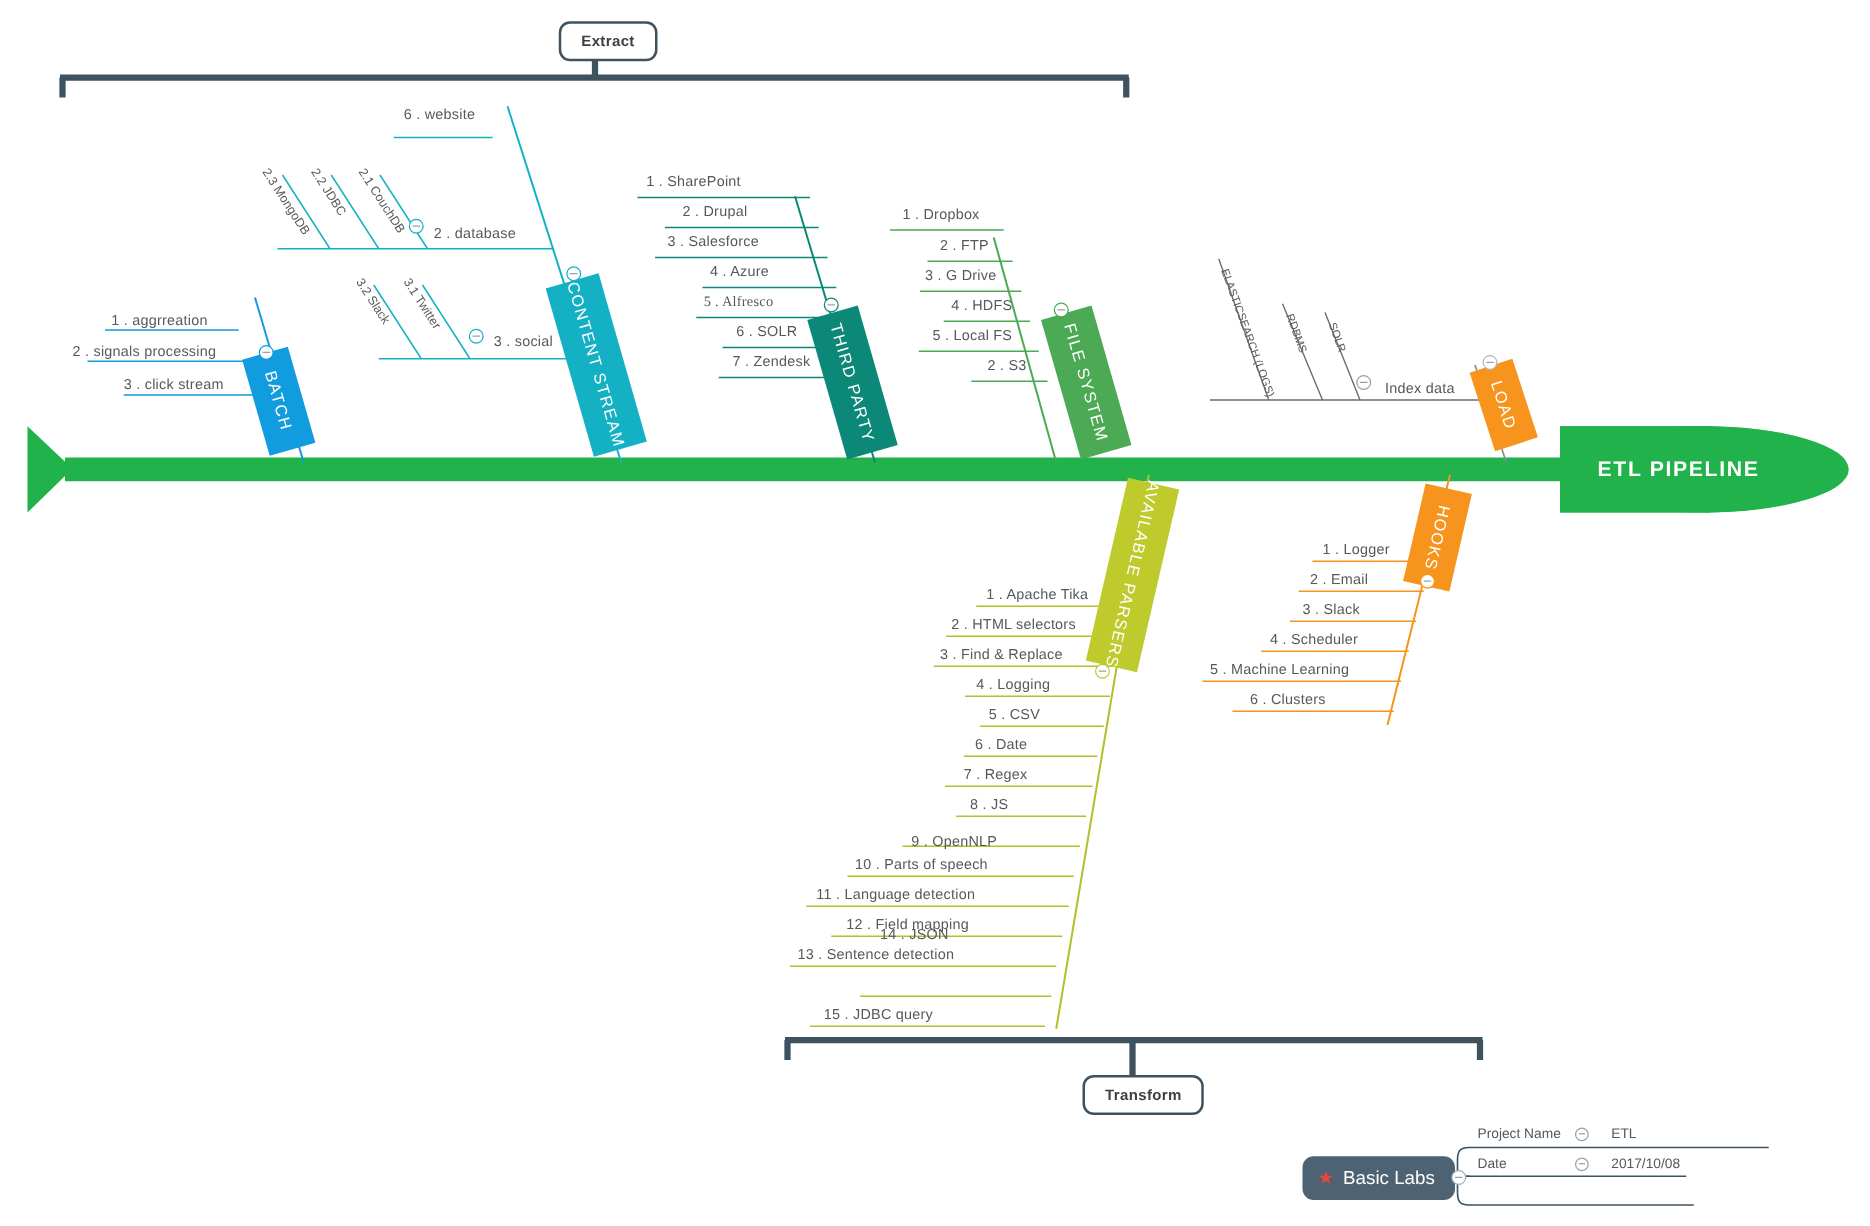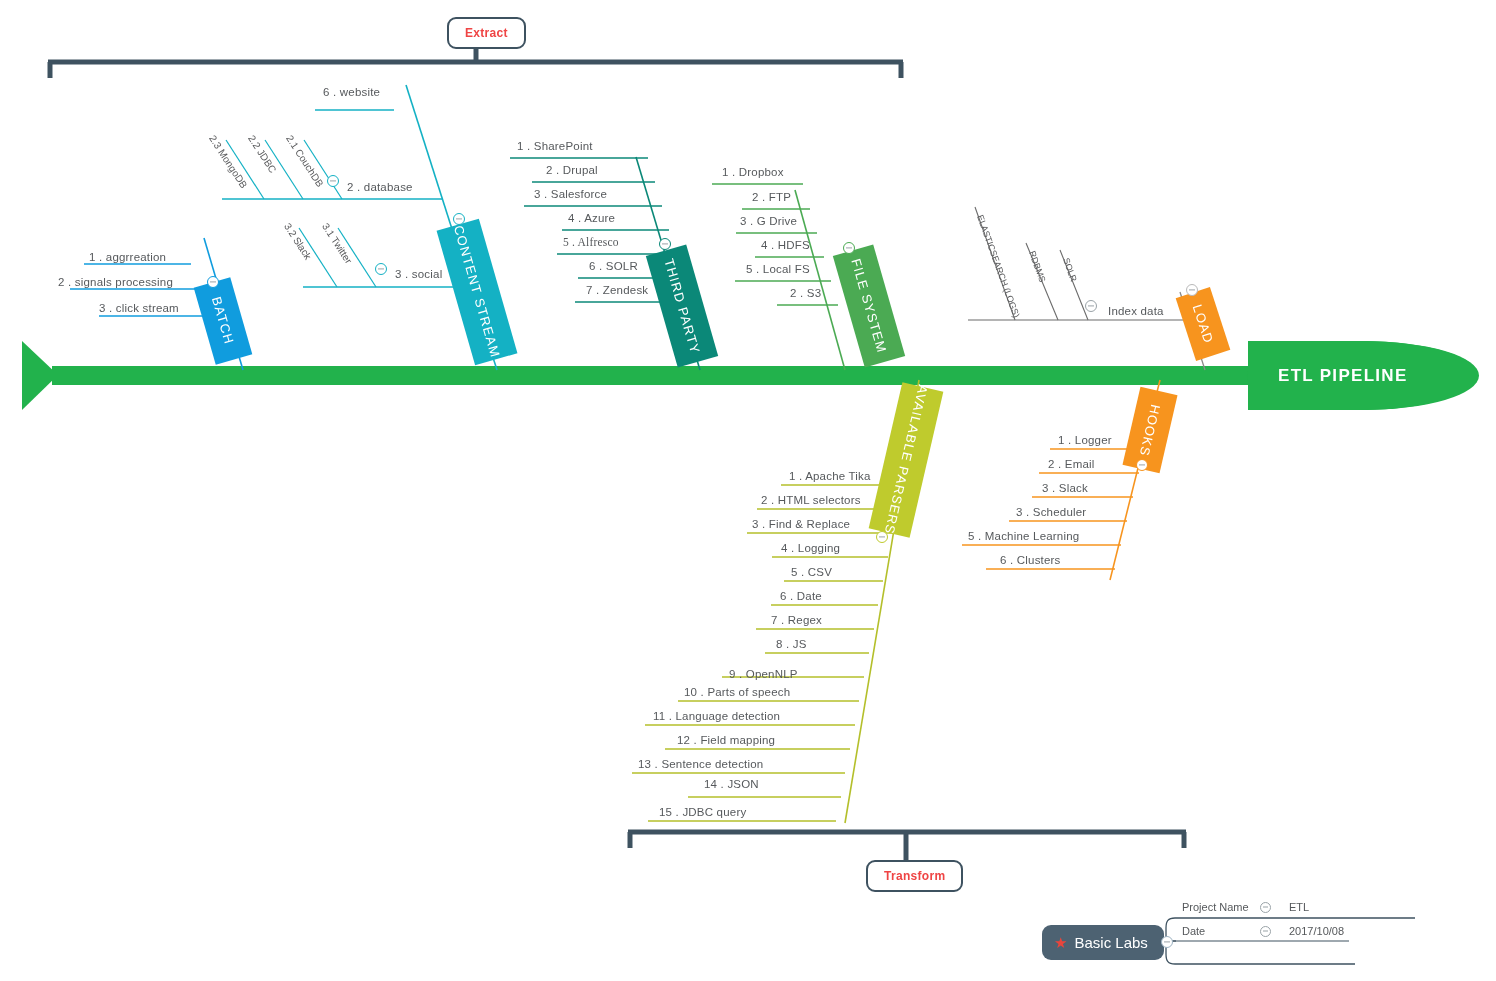--- a/index.html
+++ b/index.html
@@ -71,21 +71,21 @@
     height: 1.2px;
     background: #9aa3a8;
     transform: translateY(-50%);
   }
   
   .phase-pill {
     position: absolute;
     border: 2px solid #3e5260;
     border-radius: 9px;
     background: #ffffff;
-    color: #ef4444;
+    color: #404040;
     font-size: 12px;
     font-weight: bold;
     padding: 7px 16px;
     letter-spacing: .3px;
   }
   
   .head-label {
     position: absolute;
     color: #ffffff;
     font-size: 17px;
@@ -329,28 +329,28 @@
   <div class="leaf" style="left:781px; top:542px;">4 .  Logging</div>
   <div class="leaf" style="left:791px; top:566px;">5 .  CSV</div>
   <div class="leaf" style="left:780px; top:590px;">6 .  Date</div>
   <div class="leaf" style="left:771px; top:614px;">7 .  Regex</div>
   <div class="leaf" style="left:776px; top:638px;">8 .  JS</div>
   <div class="leaf" style="left:729px; top:668px;">9 .  OpenNLP</div>
   <div class="leaf" style="left:684px; top:686px;">10 .  Parts of speech</div>
   <div class="leaf" style="left:653px; top:710px;">11 .  Language detection</div>
   <div class="leaf" style="left:677px; top:734px;">12 .  Field mapping</div>
   <div class="leaf" style="left:638px; top:758px;">13 .  Sentence detection</div>
-  <div class="leaf" style="left:704px; top:778px;">14 .  JSON</div>
+  <div class="leaf" style="left:704px; top:742px;">14 .  JSON</div>
   <div class="leaf" style="left:659px; top:806px;">15 .  JDBC query</div>
   <div class="toggle" style="left:876px; top:531px; border-color:#bfcb2d;"></div>
 
   <div class="leaf" style="left:1058px; top:434px;">1 .  Logger</div>
   <div class="leaf" style="left:1048px; top:458px;">2 .  Email</div>
   <div class="leaf" style="left:1042px; top:482px;">3 .  Slack</div>
-  <div class="leaf" style="left:1016px; top:506px;">3 .  Scheduler</div>
+  <div class="leaf" style="left:1016px; top:506px;">4 .  Scheduler</div>
   <div class="leaf" style="left:968px; top:530px;">5 .  Machine Learning</div>
   <div class="leaf" style="left:1000px; top:554px;">6 .  Clusters</div>
   <div class="toggle" style="left:1136px; top:459px; border-color:#f7941e;"></div>
 
   <div class="basic-info-btn" style="left:1042px; top:925px;">
     <span class="star">★</span>
     <span>Basic Labs</span>
   </div>
   <div class="toggle" style="left:1161px; top:936px; border-color:#9db2c2;"></div>
 

